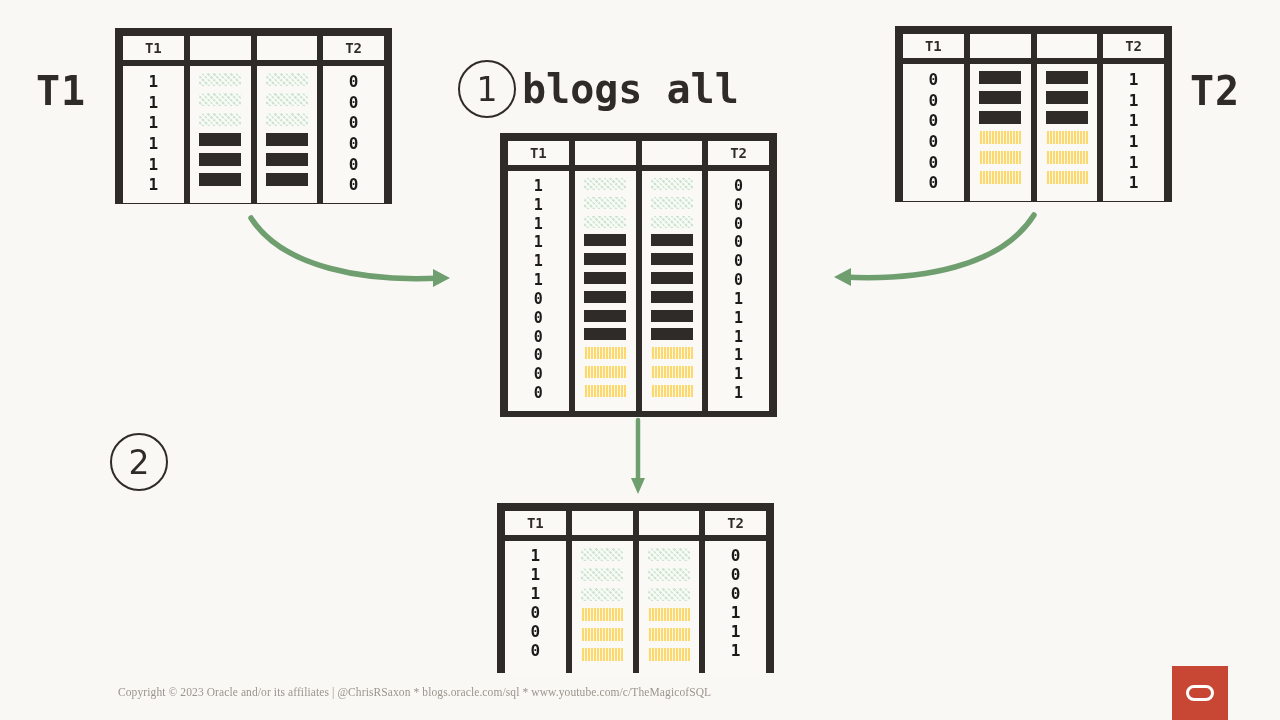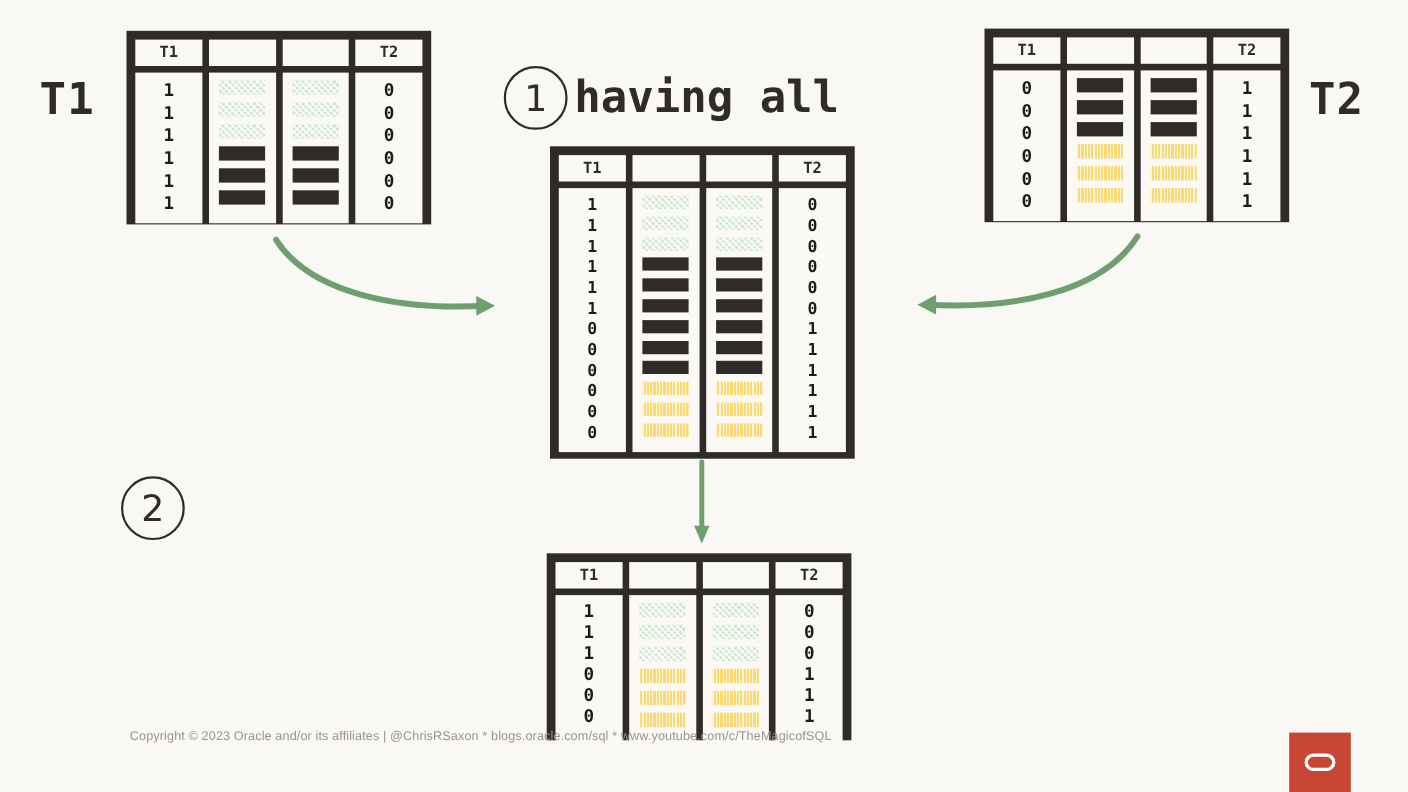--- a/index.html
+++ b/index.html
@@ -152,22 +152,22 @@
   
   .arrow-svg { position: absolute; overflow: visible; }
   #arrow-left-curve  { left: 245px; top: 210px; }
   #arrow-right-curve { left: 825px; top: 205px; }
   #arrow-down        { left: 628px; top: 418px; }
 
   
   #footer-text {
     position: absolute;
     left: 118px;
-    top: 664px;
-    font-family: Liberation Sans, sans-serif;
+    top: 686px;
+    font-family: Liberation Serif, serif;
     font-size: 11.5px;
     color: #9a948c;
     letter-spacing: .1px;
   }
   #oracle-logo {
     position: absolute;
     left: 1172px;
     top: 666px;
     width: 56px;
     height: 54px;
@@ -187,21 +187,21 @@
 </head>
 <body>
 
 <div class="stage">
 
   <div class="side-label" id="label-t1">T1</div>
   <div class="side-label" id="label-t2">T2</div>
 
   <div class="step-line" id="step1">
     <div class="step-circle">1</div>
-    <div class="step-text">having all</div>
+    <div class="step-text">blogs all</div>
   </div>
 
   <div class="step-line" id="step2">
     <div class="step-circle">2</div>
   </div>
 
   <div class="tbl t-src" id="tbl-t1">
       <div class="tbl-head">
         <div class="head-cell">T1</div>
         <div class="head-cell"></div>

